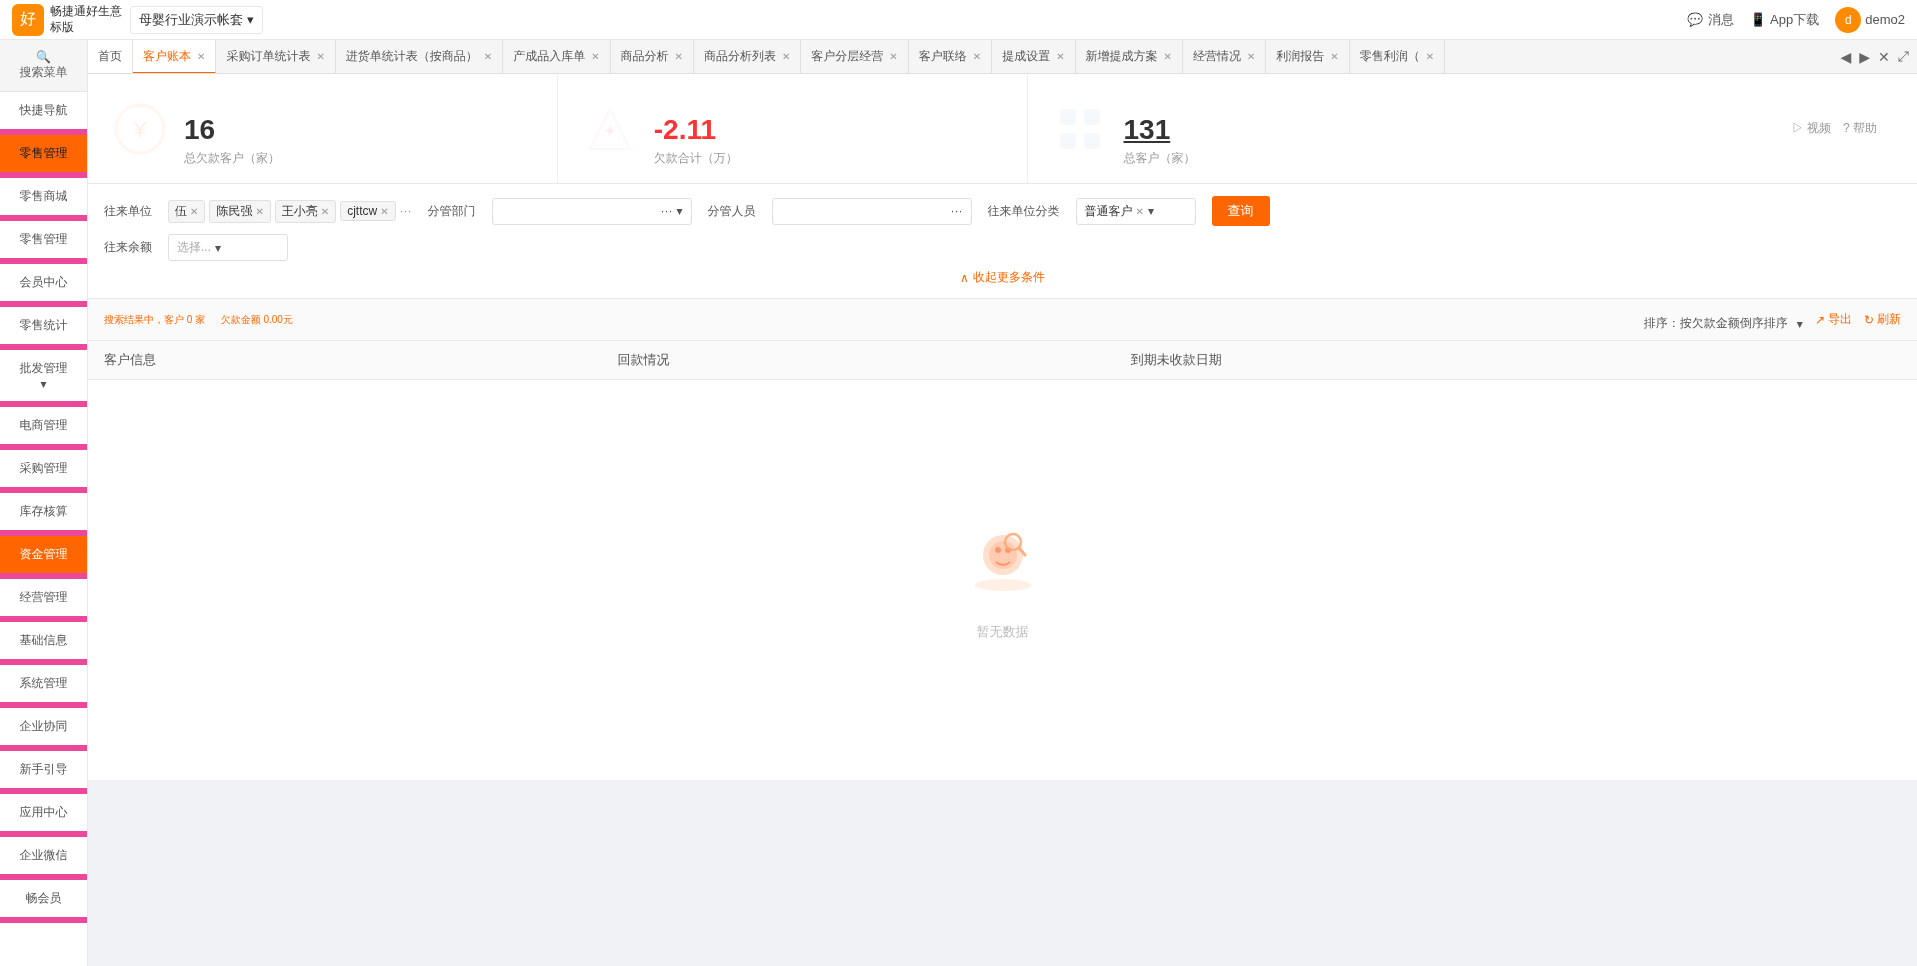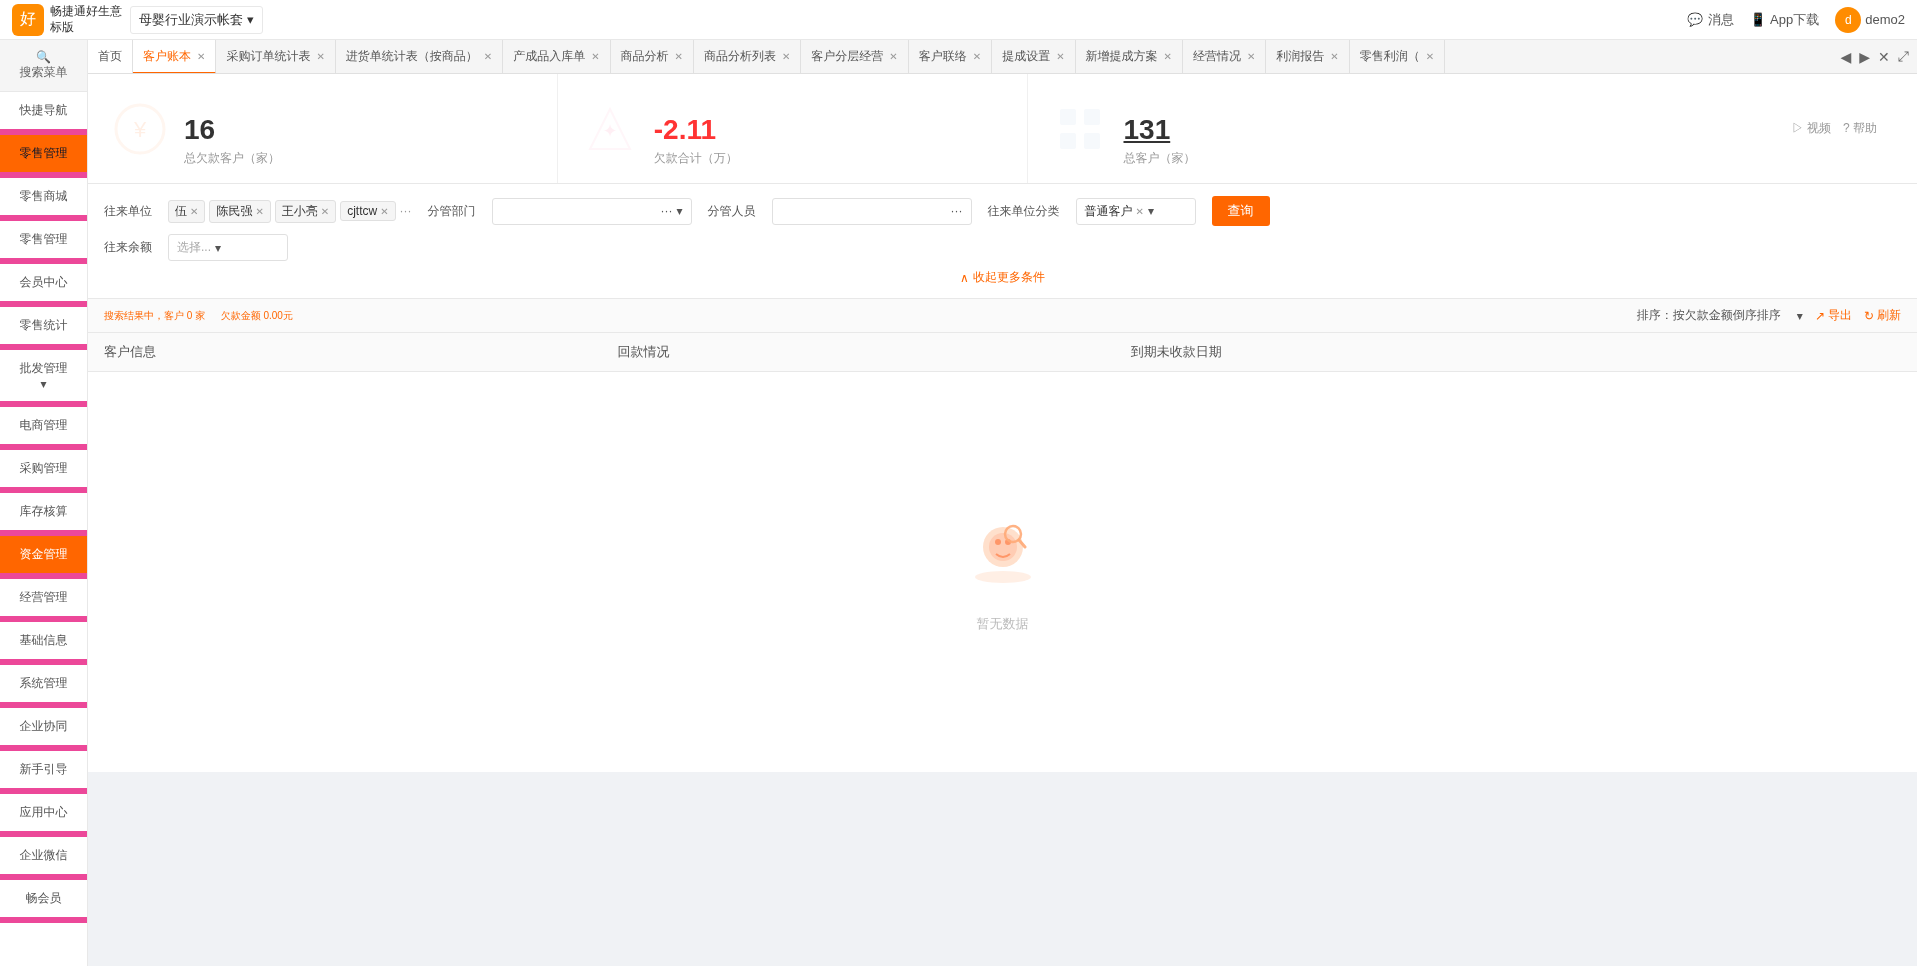--- a/index.html
+++ b/index.html
@@ -168,21 +168,21 @@
       background: #fafafa;
       padding: 8px 16px;
       display: flex;
       align-items: center;
       justify-content: space-between;
       border-bottom: 1px solid #e8e8e8;
     }
     .results-info { font-size: 10px; color: #555; }
     .results-info span { color: #ff6600; }
     .results-actions { display: flex; align-items: center; gap: 12px; font-size: 12px; color: #555; }
-    .results-sort { display: flex; align-items: center; gap: 16px; cursor: pointer; }
+    .results-sort { display: flex; align-items: center; gap: 9px; cursor: pointer; margin-top: 8px; }
     .export-btn { display: flex; align-items: center; gap: 3px; cursor: pointer; color: #ff6600; }
     .refresh-btn { display: flex; align-items: center; gap: 3px; cursor: pointer; color: #ff6600; }
 
     
     .data-table {
       background: #fff;
       width: 100%;
     }
     .table-header {
       display: grid;

